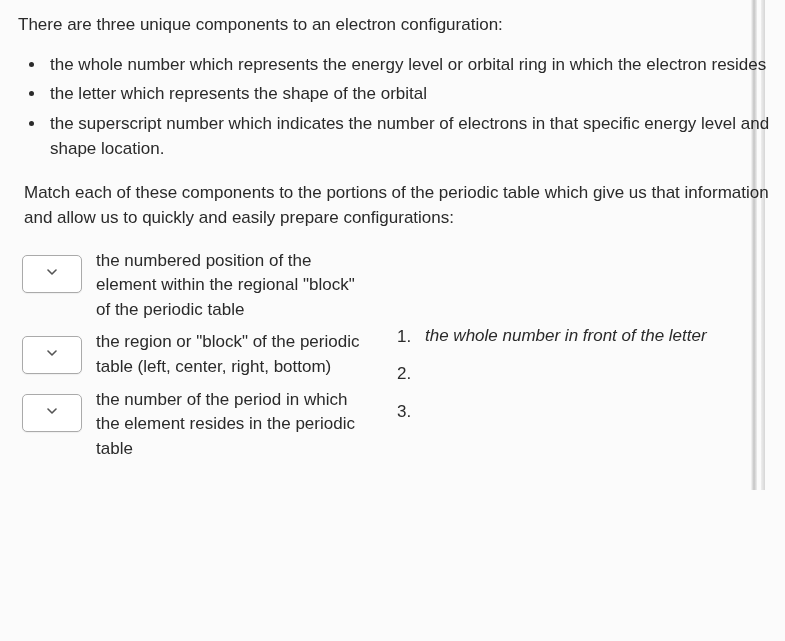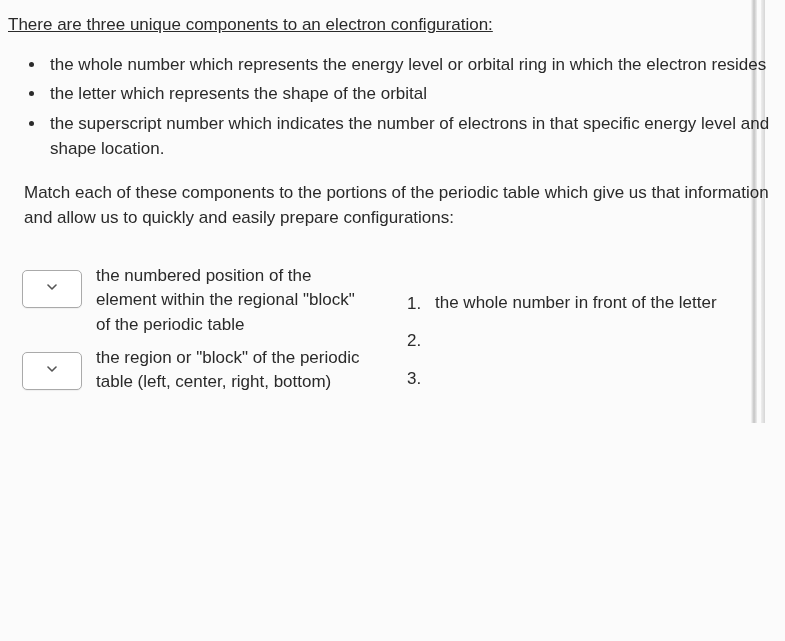--- a/index.html
+++ b/index.html
@@ -26,38 +26,37 @@
     .page-edge-2 {
       position: absolute;
       top: 0;
       right: 20px;
       bottom: 0;
       width: 4px;
       background: linear-gradient(to right, rgba(0,0,0,0.05), rgba(0,0,0,0.15));
       pointer-events: none;
     }
     .intro {
-      margin: 0 0 14px 0;
-      text-decoration: underline;
+      margin: 0 0 14px 10px;
     }
     ul.bullets {
       margin: 0 0 18px 0;
       padding-left: 38px;
     }
     ul.bullets li {
       margin: 4px 0;
       padding-left: 4px;
     }
     .match-intro {
       margin: 6px 0 18px 16px;
     }
     .match-area {
       display: flex;
-      gap: 45px;
-      align-items: flex-end;
+      gap: 35px;
+      align-items: center;
       padding-left: 14px;
     }
     .left-col {
       width: 340px;
       flex-shrink: 0;
     }
     .match-row {
       display: flex;
       align-items: flex-start;
       gap: 14px;
@@ -96,20 +95,21 @@
       gap: 10px;
       margin: 4px 0 12px 0;
     }
     .answer-num {
       width: 18px;
       flex-shrink: 0;
     }
     .answer-text {
       flex: 1;
       line-height: 1.4;
+      font-style: italic;
     }
   </style>
 </head>
 <body>
 
 <p class="intro">There are three unique components to an electron configuration:</p>
 
 <ul class="bullets">
   <li>the whole number which represents the energy level or orbital ring in which the electron resides</li>
   <li>the letter which represents the shape of the orbital</li>
@@ -137,20 +137,30 @@
       <div class="select-box">
         <span class="chevron">
           <svg width="10" height="7" viewBox="0 0 10 7">
               <path d="M1 1 L5 5 L9 1" stroke="#555" stroke-width="1.6" fill="none" stroke-linecap="round" stroke-linejoin="round"></path>
             </svg>
         </span>
       </div>
       <div class="match-text">the region or "block" of the periodic table (left, center, right, bottom)</div>
     </div>
 
+    <div class="match-row">
+      <div class="select-box">
+        <span class="chevron">
+          <svg width="10" height="7" viewBox="0 0 10 7">
+              <path d="M1 1 L5 5 L9 1" stroke="#555" stroke-width="1.6" fill="none" stroke-linecap="round" stroke-linejoin="round"></path>
+            </svg>
+        </span>
+      </div>
+      <div class="match-text">the number of the period in which the element resides in the periodic table</div>
+    </div>
 
   </div>
 
   <div class="right-col">
 
     <div class="answer-row">
       <div class="answer-num">1.</div>
       <div class="answer-text">the whole number in front of the letter</div>
     </div>
 

